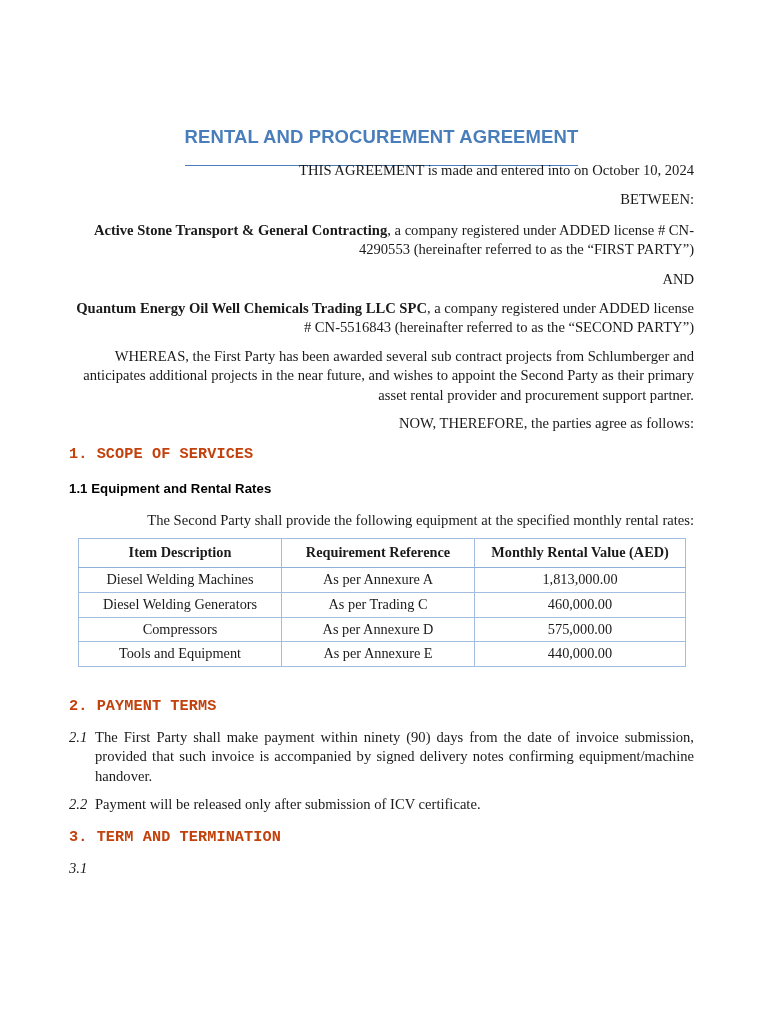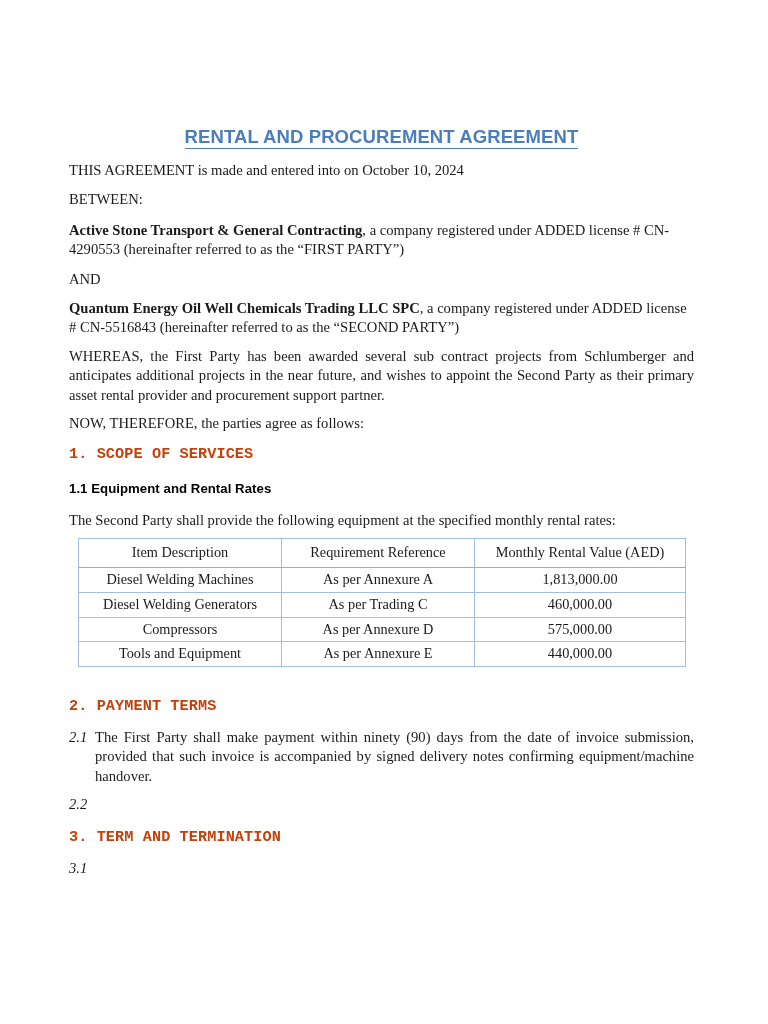--- a/index.html
+++ b/index.html
@@ -34,29 +34,30 @@
     font-weight: bold;
     letter-spacing: 0.1px;
     line-height: 1.2;
     position: absolute;
     left: 0;
     top: 126px;
     width: 625px;
   }
   .doc-title .ul {
     border-bottom: 1.6px solid #4a7ebb;
-    padding-bottom: 1px;
+    padding-bottom: 18px;
   }
 
   
   p.body {
     margin: 0;
     font-size: 14.6px;
     line-height: 1.33;
     color: #1a1a1a;
+    text-align: right;
   }
   .b { font-weight: bold; }
 
   .justify { text-align: justify; text-justify: inter-word; }
 
   
   .clause {
     position: relative;
     padding-left: 26px;
     margin: 0;
@@ -100,21 +101,21 @@
   table.rates th,
   table.rates td {
     border: 1px solid #a3bde0;
     text-align: center;
     padding: 3px 4px;
     line-height: 1.25;
     background: #ffffff;
     color: #1a1a1a;
   }
   table.rates th {
-    font-weight: normal;
+    font-weight: bold;
     padding: 5px 4px;
     margin-left: 40px;
   }
   table.rates thead tr th { border-bottom: 1.4px solid #8fb0d8; }
   col.c1 { width: 203px; }
   col.c2 { width: 193px; }
   col.c3 { width: 211px; }
 
   
   .blk { position: absolute; left: 0; width: 625px; }
@@ -208,21 +209,21 @@
 
     <div class="blk" style="top:697px;">
       <h2 class="h1">2. PAYMENT TERMS</h2>
     </div>
 
     <div class="blk" style="top:728px;">
       <p class="clause justify"><span class="num">2.1</span><span>The First Party shall make payment within ninety (90) days from the date of invoice submission, provided that such invoice is accompanied by signed delivery notes confirming equipment/machine handover.</span></p>
     </div>
 
     <div class="blk" style="top:795px;">
-      <p class="clause"><span class="num">2.2</span></p>
+      <p class="clause"><span class="num">2.2</span><span>Payment will be released only after submission of ICV certificate.</span></p>
     </div>
 
     <div class="blk" style="top:828px;">
       <h2 class="h1">3. TERM AND TERMINATION</h2>
     </div>
 
     <div class="blk" style="top:859px;">
       <p class="clause justify"><span class="num">3.1</span></p>
     </div>
 

